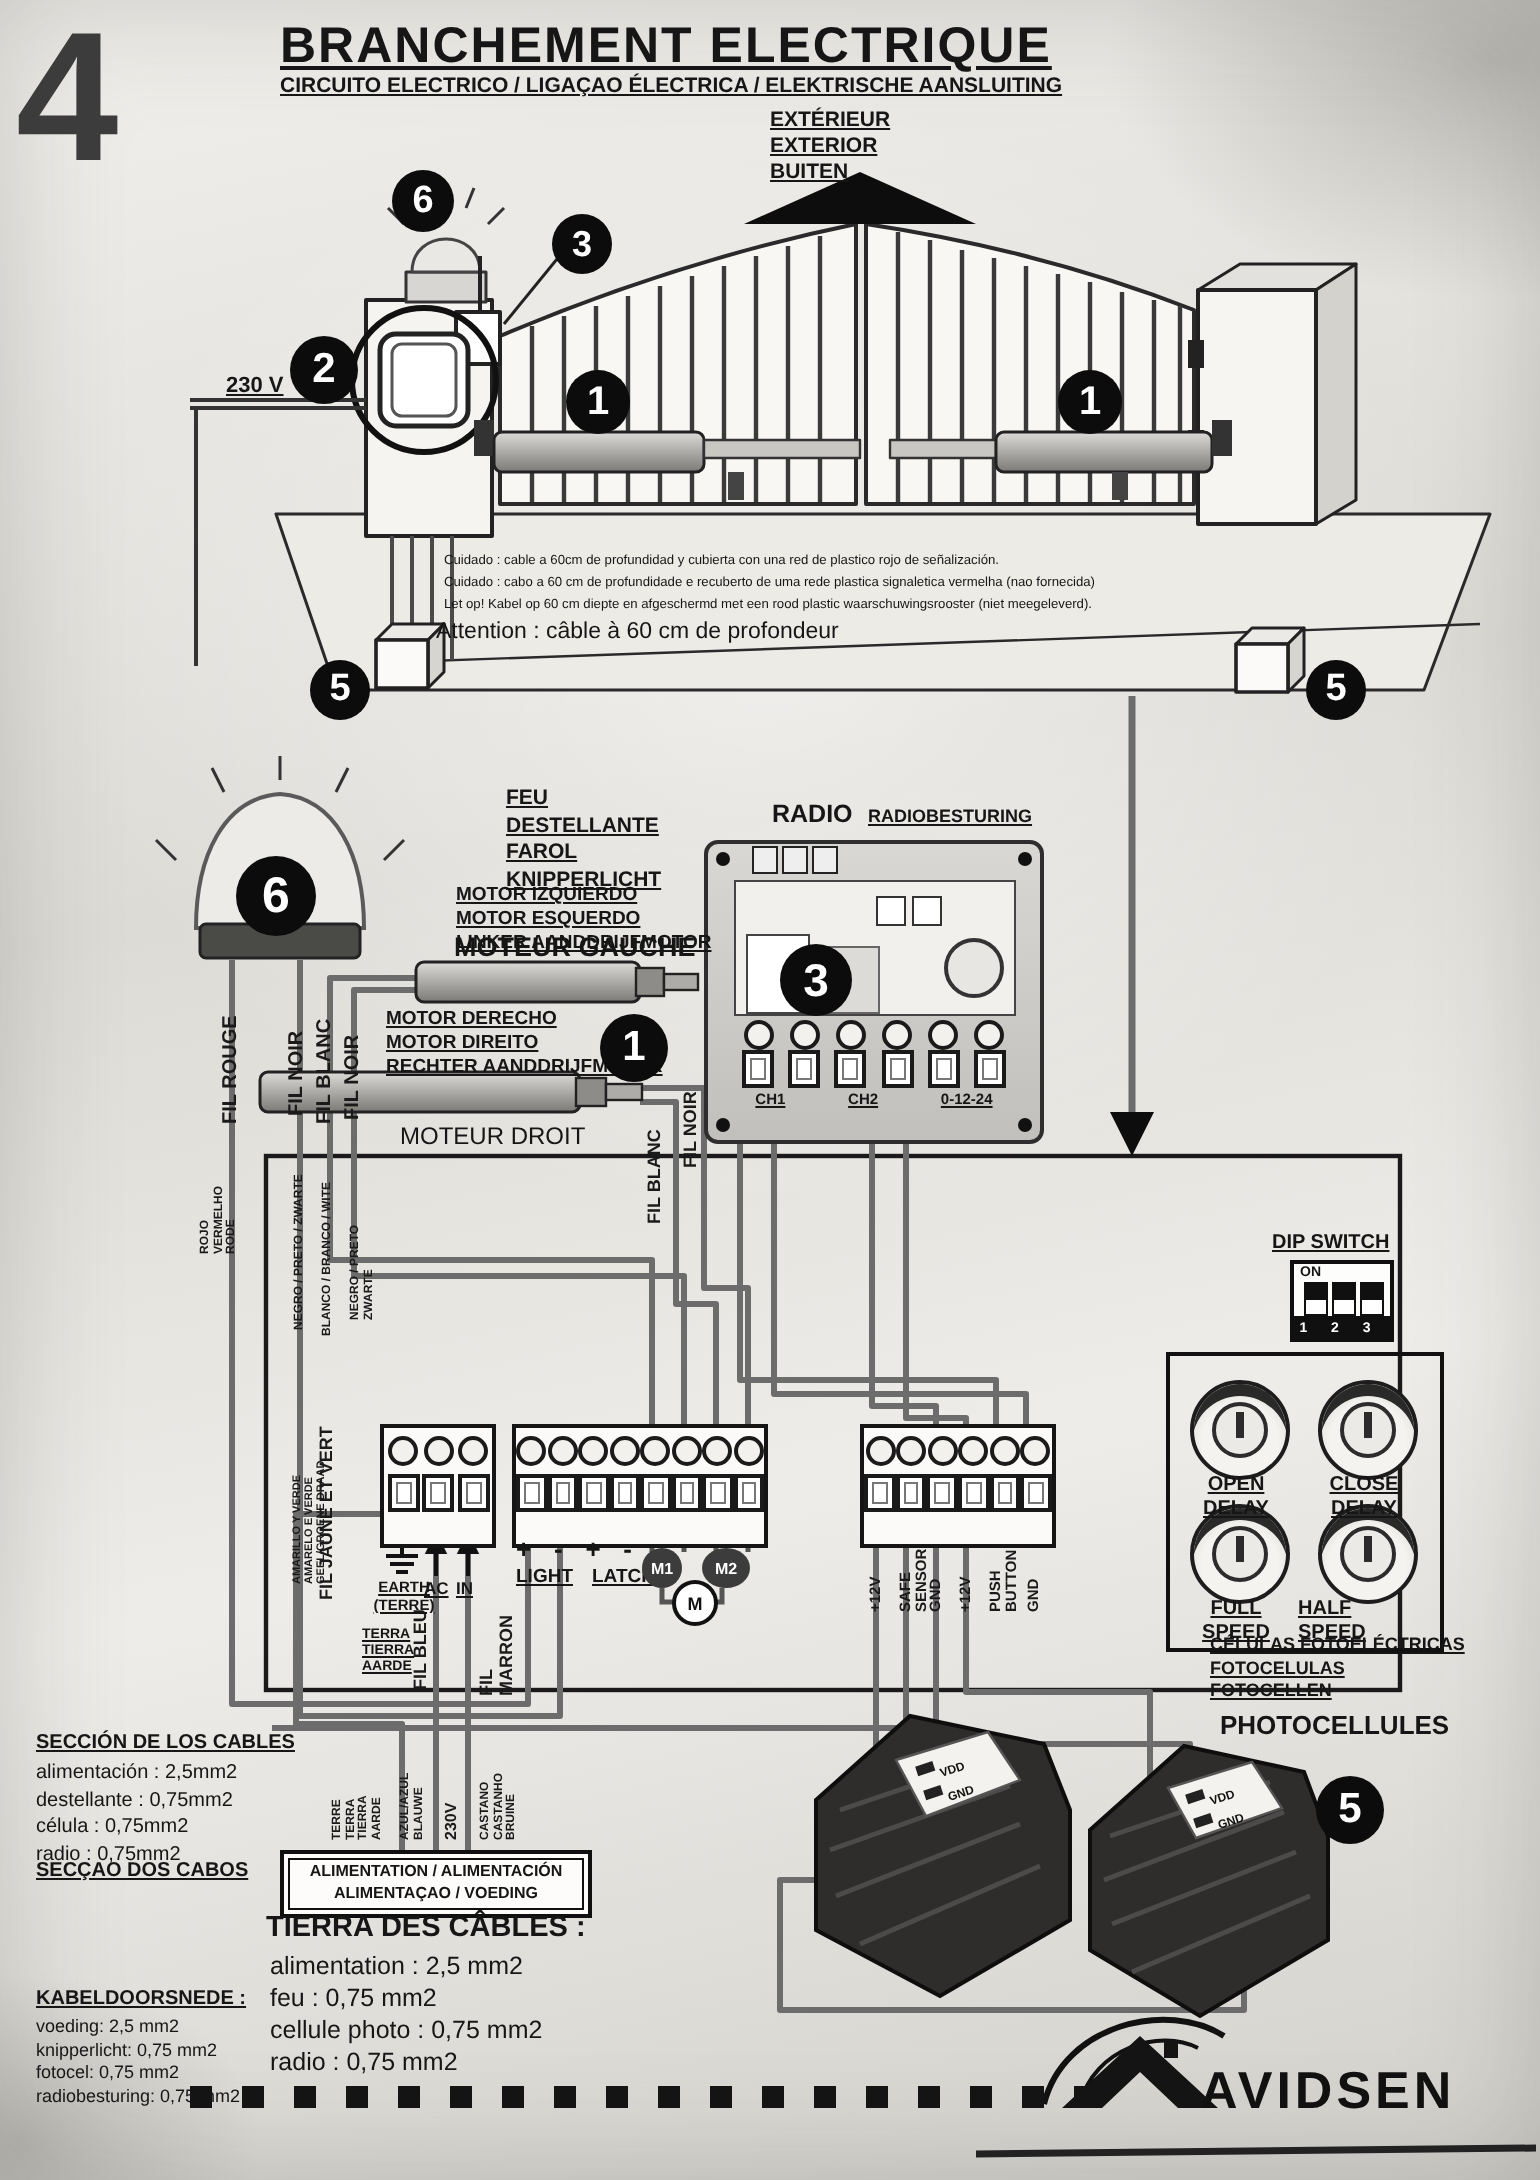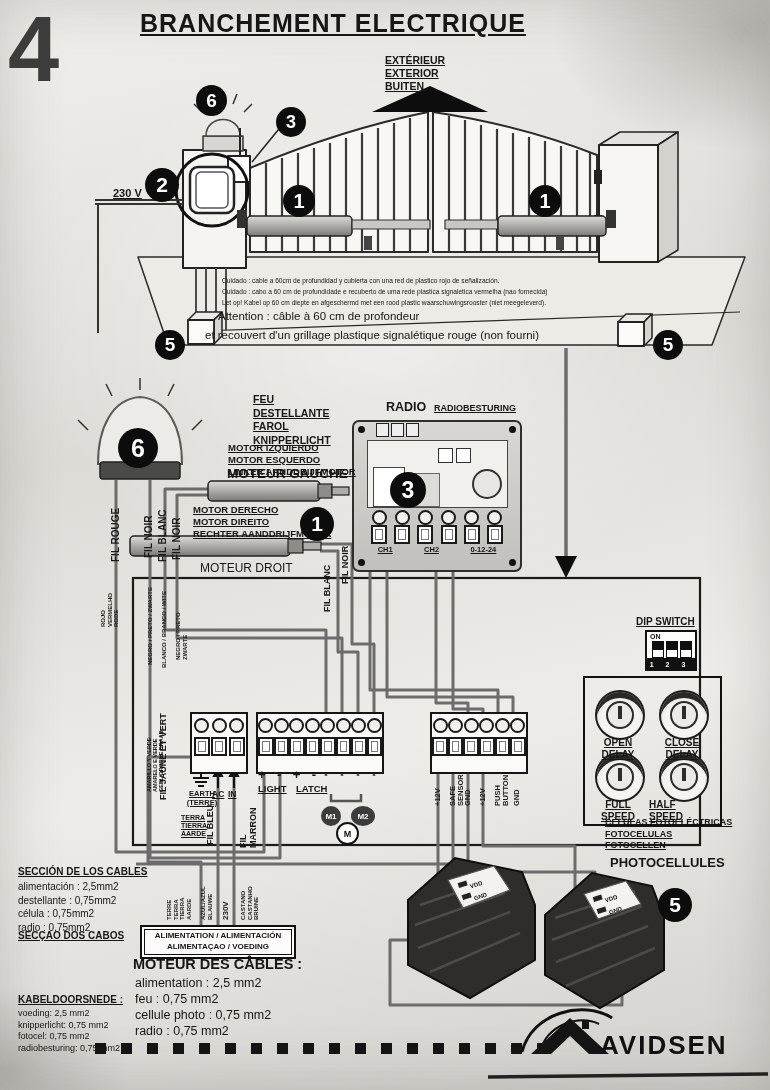--- a/index.html
+++ b/index.html
@@ -20,21 +20,21 @@
   .vlabel{position:absolute;transform:rotate(-90deg);transform-origin:0 0;font-weight:800;
     white-space:pre;line-height:1.12;color:#1a1a1a;z-index:5;}
   .txt{position:absolute;z-index:5;line-height:1.25;}
   .block{position:absolute;background:#fbfaf8;border:2px solid #151515;z-index:4;padding-top:4px;}
   .srow,.trow{display:flex;justify-content:space-evenly;align-items:center;}
   .screw{width:11px;height:11px;border:2px solid #1a1a1a;border-radius:50%;background:#f2f1ee;}
   .trow{margin-top:4px;}
   .term{width:12px;height:15px;border:2px solid #1a1a1a;background:#fff;position:relative;}
   .term:after{content:"";position:absolute;inset:2px;border:1px solid #777;}
   .mcirc{position:absolute;border-radius:50%;display:flex;align-items:center;justify-content:center;
-    font-weight:800;z-index:5;margin-top:32px;}
+    font-weight:800;z-index:5;}
   .knob{position:absolute;width:46px;height:46px;border-radius:50%;border:2px solid #1d1d1d;
     background:radial-gradient(circle at 50% 62%, #f4f3f0 52%, #cfcdc8);
     box-shadow:inset 0 7px 0 -1px rgba(15,15,15,.88);}
   .knob:after{content:"";position:absolute;inset:9px;border:2px solid #2c2c2c;border-radius:50%;background:#eceae6;}
   .slot{position:absolute;left:50%;top:14px;width:4px;height:13px;background:#2c2c2c;transform:translateX(-50%);z-index:2;}
   .dipbox{position:absolute;width:48px;height:37px;border:2px solid #101010;background:#fdfdfb;z-index:5;}
   .dipsw{position:absolute;width:10px;height:15px;border:1.5px solid #101010;background:linear-gradient(#101010 52%,#fff 52%);}
   .dipstrip{position:absolute;left:-2px;bottom:-2px;width:48px;height:11px;background:#101010;color:#fff;
     font-size:7px;font-weight:800;display:flex;align-items:center;justify-content:center;letter-spacing:5px;border:1px solid #101010;}
   .alim{position:absolute;border:2.5px solid #101010;background:#fdfcfa;z-index:5;
@@ -191,38 +191,38 @@
       <path d="M522,1052 C532,1012 584,1000 612,1018" stroke="#111" stroke-width="3" fill="none"></path>
       <path d="M540,1052 C547,1024 580,1014 599,1024" stroke="#111" stroke-width="2" fill="none"></path>
       <polygon points="531,1054 570,1018 609,1054 589,1054 570,1036 551,1054" fill="#141414"></polygon>
       <rect x="582" y="1020" width="7" height="9" fill="#141414"></rect>
     </g>
     <path d="M488,1077 L768,1074" stroke="#222" stroke-width="3.5"></path>
   </svg>
 
   <div class="txt" style="left:8px;top:-8px;font-size:92px;font-weight:900;color:#3c3c3c">4</div>
   <div class="txt b" style="left:140px;top:8px;font-size:25px;font-weight:900;letter-spacing:1px">BRANCHEMENT ELECTRIQUE</div>
+  <div class="txt b" style="left:140px;top:37px;font-size:10.5px">CIRCUITO ELECTRICO / LIGAÇAO ÉLECTRICA / ELEKTRISCHE AANSLUITING</div>
   <div class="txt b pre" style="left:385px;top:54px;width:90px;text-align:left;font-size:10.5px;line-height:1.25">EXTÉRIEUR
 EXTERIOR
 BUITEN</div>
 
   <div class="txt b" style="left:113px;top:187px;font-size:11px">230 V</div>
   <div class="callout" style="left:196px;top:85px;width:31px;height:31px;font-size:19px">6</div>
   <div class="callout" style="left:276px;top:107px;width:30px;height:30px;font-size:18px">3</div>
   <div class="callout" style="left:145px;top:168px;width:34px;height:34px;font-size:21px">2</div>
   <div class="callout" style="left:283px;top:185px;width:32px;height:32px;font-size:20px">1</div>
   <div class="callout" style="left:529px;top:185px;width:32px;height:32px;font-size:20px">1</div>
   <div class="callout" style="left:155px;top:330px;width:30px;height:30px;font-size:19px">5</div>
   <div class="callout" style="left:653px;top:330px;width:30px;height:30px;font-size:19px">5</div>
 
   <div class="txt" style="left:222px;top:277px;font-size:6.6px">Cuidado : cable a 60cm de profundidad y cubierta con una red de plastico rojo de señalización.</div>
   <div class="txt" style="left:222px;top:288px;font-size:6.6px">Cuidado : cabo a 60 cm de profundidade e recuberto de uma rede plastica signaletica vermelha (nao fornecida)</div>
   <div class="txt" style="left:222px;top:299px;font-size:6.6px">Let op! Kabel op 60 cm diepte en afgeschermd met een rood plastic waarschuwingsrooster (niet meegeleverd).</div>
   <div class="txt" style="left:218px;top:309px;font-size:11.5px">Attention : câble à 60 cm de profondeur</div>
-  <div class="txt" style="left:205px;top:328px;font-size:11.5px">et recouvert d'un grillage plastique signalétique rouge (non fourni)</div>
 
   <div class="callout" style="left:118px;top:428px;width:40px;height:40px;font-size:25px">6</div>
   <div class="txt b pre" style="left:253px;top:393px;font-size:10.5px;line-height:1.3">FEU
 DESTELLANTE
 FAROL
 KNIPPERLICHT</div>
 
   <div class="txt b pre" style="left:228px;top:442px;font-size:9.5px">MOTOR IZQUIERDO
 MOTOR ESQUERDO
 LINKER AANDDRIJFMOTOR</div>
@@ -435,21 +435,21 @@
   <div class="txt b" style="left:18px;top:930px;font-size:10px">SECÇAO DOS CABOS</div>
   <div class="txt b" style="left:18px;top:994px;font-size:10px">KABELDOORSNEDE :</div>
   <div class="txt pre" style="left:18px;top:1008px;font-size:9px;line-height:1.3">voeding: 2,5 mm2
 knipperlicht: 0,75 mm2
 fotocel: 0,75 mm2
 radiobesturing: 0,75 mm2</div>
 
   <div class="alim pre" style="left:140px;top:925px;width:152px;height:30px;font-size:8px;font-weight:800;line-height:1.35">ALIMENTATION / ALIMENTACIÓN
 ALIMENTAÇAO / VOEDING</div>
 
-  <div class="txt" style="left:133px;top:955px;font-size:14.5px;font-weight:900">MOTEUR DES CÂBLES :</div>
+  <div class="txt" style="left:133px;top:955px;font-size:14.5px;font-weight:900">TIERRA DES CÂBLES :</div>
   <div class="txt pre" style="left:135px;top:975px;font-size:12.5px;line-height:1.28">alimentation : 2,5 mm2
 feu : 0,75 mm2
 cellule photo : 0,75 mm2
 radio : 0,75 mm2</div>
 
   <div class="dots" style="left:95px;top:1043px;width:450px;height:11px"></div>
   <div class="txt" style="left:600px;top:1029px;font-size:26px;font-weight:900;letter-spacing:2px;color:#111">AVIDSEN</div>
 
 </div>
 

